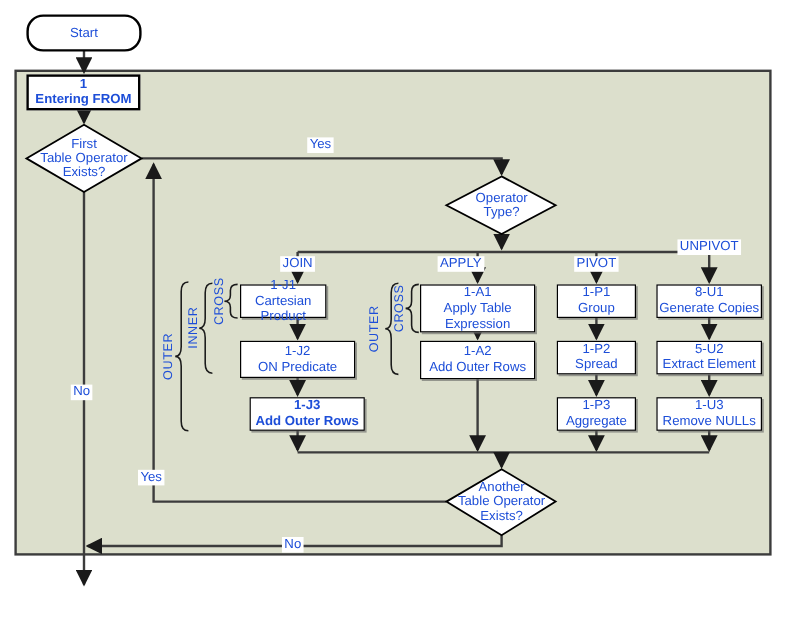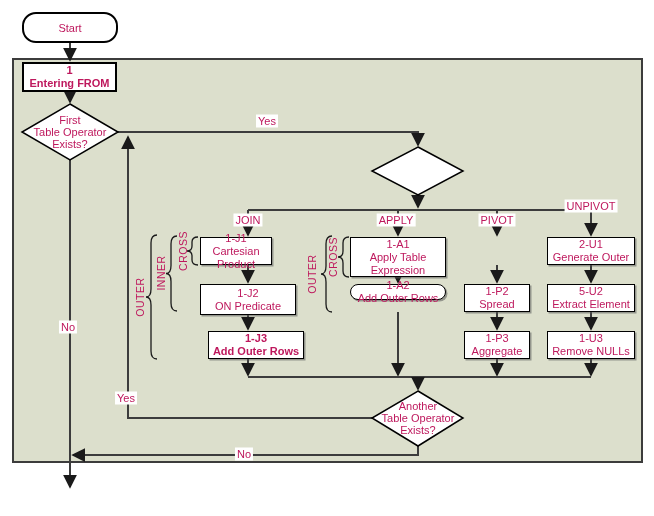--- a/index.html
+++ b/index.html
@@ -1,17 +1,17 @@
 <!DOCTYPE html>
 <html><head>
 <meta charset="utf-8">
 <style>
   html,body{margin:0;padding:0;background:#fff;}
   .stage{position:relative;width:654px;height:516px;background:#ffffff;
-         font-family:"Liberation Sans",sans-serif;color:#be185d;overflow:hidden;}
+         font-family:"Liberation Sans",sans-serif;color:#1d4ed8;overflow:hidden;}
   svg.layer{position:absolute;left:0;top:0;}
   .flow{stroke:#3c3c3c;stroke-width:2;fill:none;}
   .thin{stroke:#1a1a1a;stroke-width:1.3;fill:none;}
   .shape{fill:#ffffff;stroke:#000000;stroke-width:1.5;}
   .region{stroke:#3c3c3c;stroke-width:2;}
   .term{position:absolute;left:22px;top:12px;width:92px;height:27px;background:#fff;
         border:2px solid #000;border-radius:14px;display:flex;align-items:center;
         justify-content:center;font-size:11px;}
   .fromBox{position:absolute;left:22px;top:62px;width:95px;height:30px;background:#fff;
         border:2px solid #000;display:flex;flex-direction:column;align-items:center;
@@ -91,32 +91,34 @@
     </div>
 
   <div class="fromBox">
     <span>1</span>
     <span>Entering FROM</span>
   </div>
 
   <div class="dtext" style="left:70px;top:132px;width:96px;">First
 Table Operator
 Exists?</div>
+  <div class="dtext" style="left:418px;top:171px;width:92px;">Operator
+Type?</div>
   <div class="dtext" style="left:418px;top:418px;width:96px;">Another
 Table Operator
 Exists?</div>
 
   <div class="lbl" style="left:267px;top:121px;">Yes</div>
   <div class="lbl" style="left:68px;top:327px;">No</div>
   <div class="lbl" style="left:126px;top:398px;">Yes</div>
   <div class="lbl" style="left:244px;top:454px;">No</div>
   <div class="lbl plain" style="left:72px;top:484px;margin-top:38px;">Next Step</div>
 
   <div class="lbl" style="left:248px;top:220px;">JOIN</div>
-  <div class="lbl" style="left:396px;top:220px;">APPLY</div>
+  <div class="lbl" style="left:384px;top:220px;">APPLY</div>
   <div class="lbl" style="left:497px;top:220px;">PIVOT</div>
   <div class="lbl" style="left:591px;top:206px;">UNPIVOT</div>
 
   <div class="rot" style="left:183px;top:251px;">CROSS</div>
   <div class="rot" style="left:161px;top:273px;">INNER</div>
   <div class="rot" style="left:140px;top:297px;">OUTER</div>
   <div class="rot" style="left:333px;top:257px;">CROSS</div>
   <div class="rot" style="left:312px;top:274px;">OUTER</div>
 
   <div class="box" style="left:200px;top:237px;width:72px;height:28px;">
@@ -129,37 +131,41 @@
   </div>
   <div class="box" style="left:208px;top:331px;width:96px;height:28px;font-weight:bold;">
     <span>1-J3</span>
     <span>Add Outer Rows</span>
   </div>
 
   <div class="box" style="left:350px;top:237px;width:96px;height:40px;">
     <span>1-A1</span>
     <span style="max-width:88px;">Apply Table Expression</span>
   </div>
-  <div class="box" style="left:350px;top:284px;width:96px;height:16px;border-radius:11px;">
+  <div class="box" style="left:350px;top:284px;width:96px;height:32px;">
     <span>1-A2</span>
     <span>Add Outer Rows</span>
   </div>
 
+  <div class="box" style="left:464px;top:237px;width:66px;height:28px;">
+    <span>1-P1</span>
+    <span>Group</span>
+  </div>
   <div class="box" style="left:464px;top:284px;width:66px;height:28px;">
     <span>1-P2</span>
     <span>Spread</span>
   </div>
   <div class="box" style="left:464px;top:331px;width:66px;height:28px;">
     <span>1-P3</span>
     <span>Aggregate</span>
   </div>
 
   <div class="box" style="left:547px;top:237px;width:88px;height:28px;">
-    <span>2-U1</span>
-    <span>Generate Outer</span>
+    <span>8-U1</span>
+    <span>Generate Copies</span>
   </div>
   <div class="box" style="left:547px;top:284px;width:88px;height:28px;">
     <span>5-U2</span>
     <span>Extract Element</span>
   </div>
   <div class="box" style="left:547px;top:331px;width:88px;height:28px;">
     <span>1-U3</span>
     <span>Remove NULLs</span>
   </div>
 

